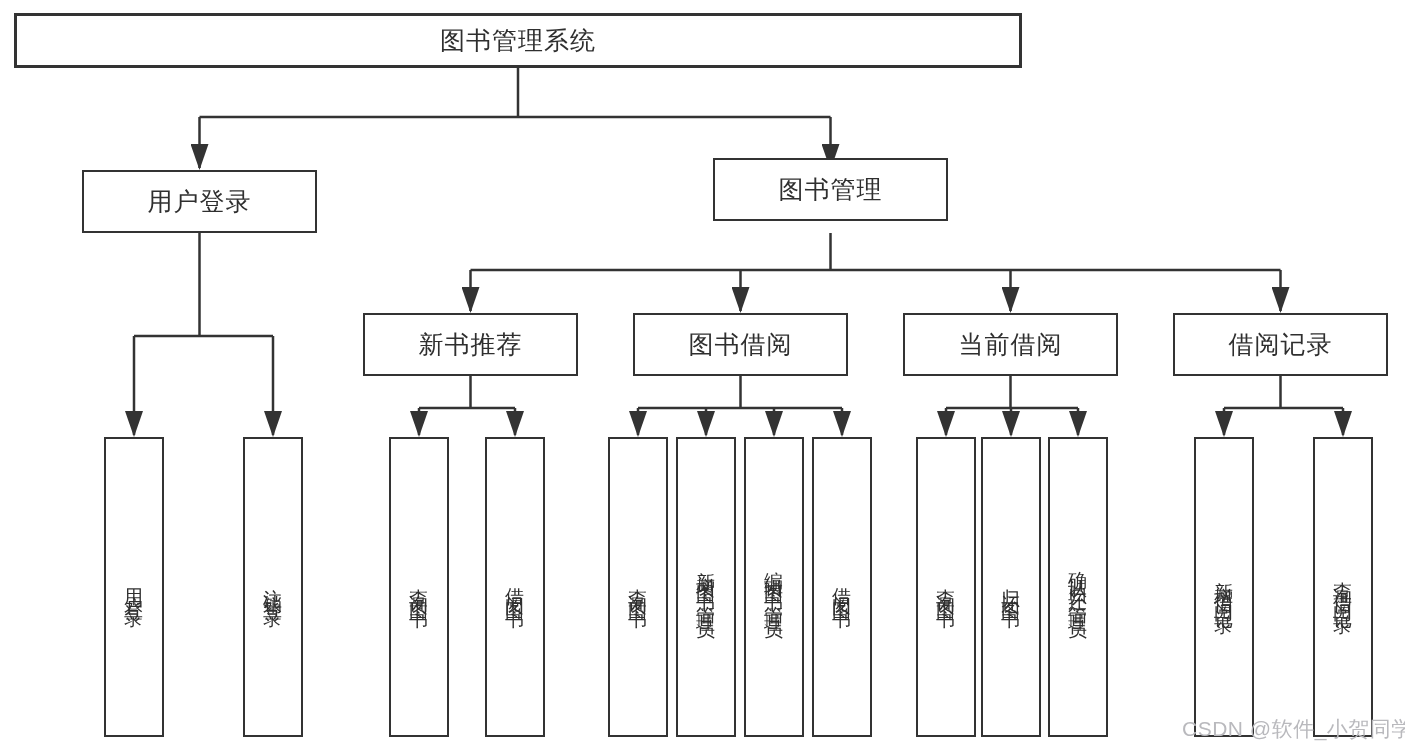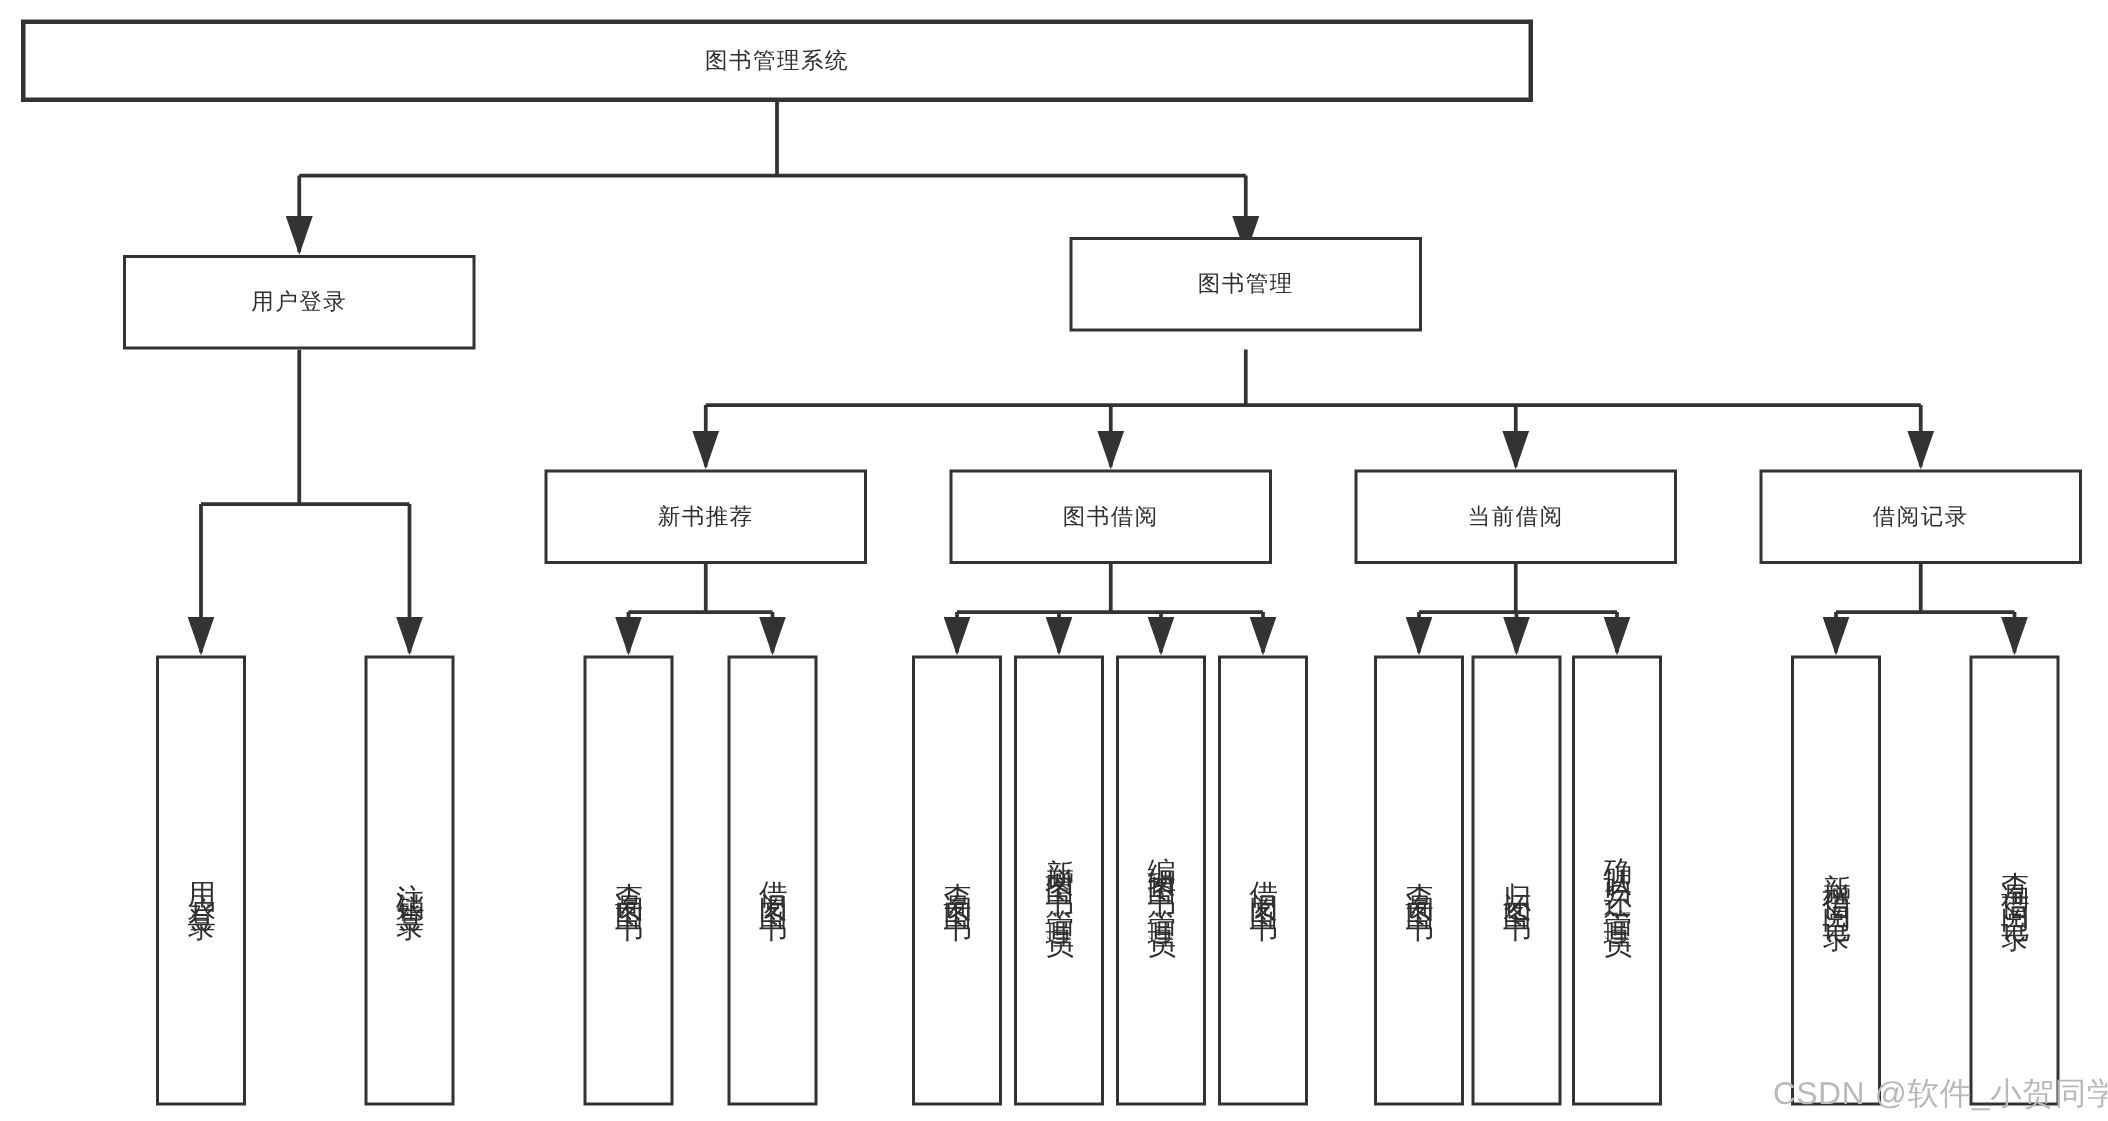--- a/index.html
+++ b/index.html
@@ -4,21 +4,21 @@
 <style>
   html,body{margin:0;padding:0;background:#ffffff;}
   #canvas{
     position:relative;width:1405px;height:747px;background:#ffffff;
     font-family:"Liberation Sans", sans-serif;color:#2f2f2f;overflow:hidden;
   }
   #wires{position:absolute;left:0;top:0;width:1405px;height:747px;}
   .box{
     position:absolute;box-sizing:border-box;background:#ffffff;
     border:2.5px solid #333333;display:flex;align-items:center;justify-content:center;
-    font-size:15px;letter-spacing:1px;white-space:nowrap;
+    font-size:25px;letter-spacing:1px;white-space:nowrap;
   }
   .box.root{border-width:3px;}
   .leaf{
     writing-mode:vertical-rl;text-orientation:mixed;
     font-size:19px;letter-spacing:7px;line-height:1;
     white-space:normal;
   }
   #watermark{
     position:absolute;left:1182px;top:715px;
     font-size:21px;color:#b9b9bd;letter-spacing:0.5px;white-space:nowrap;

